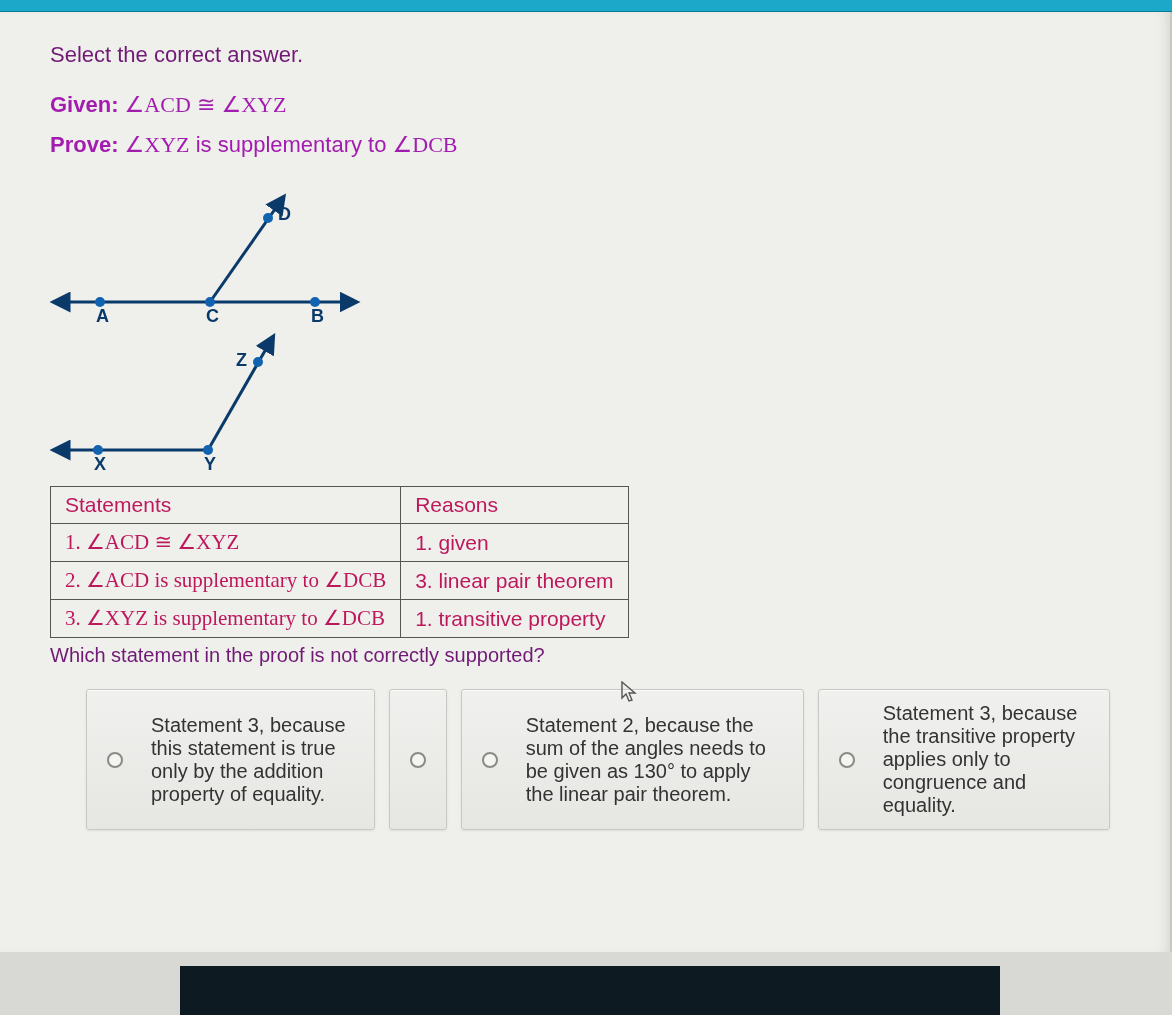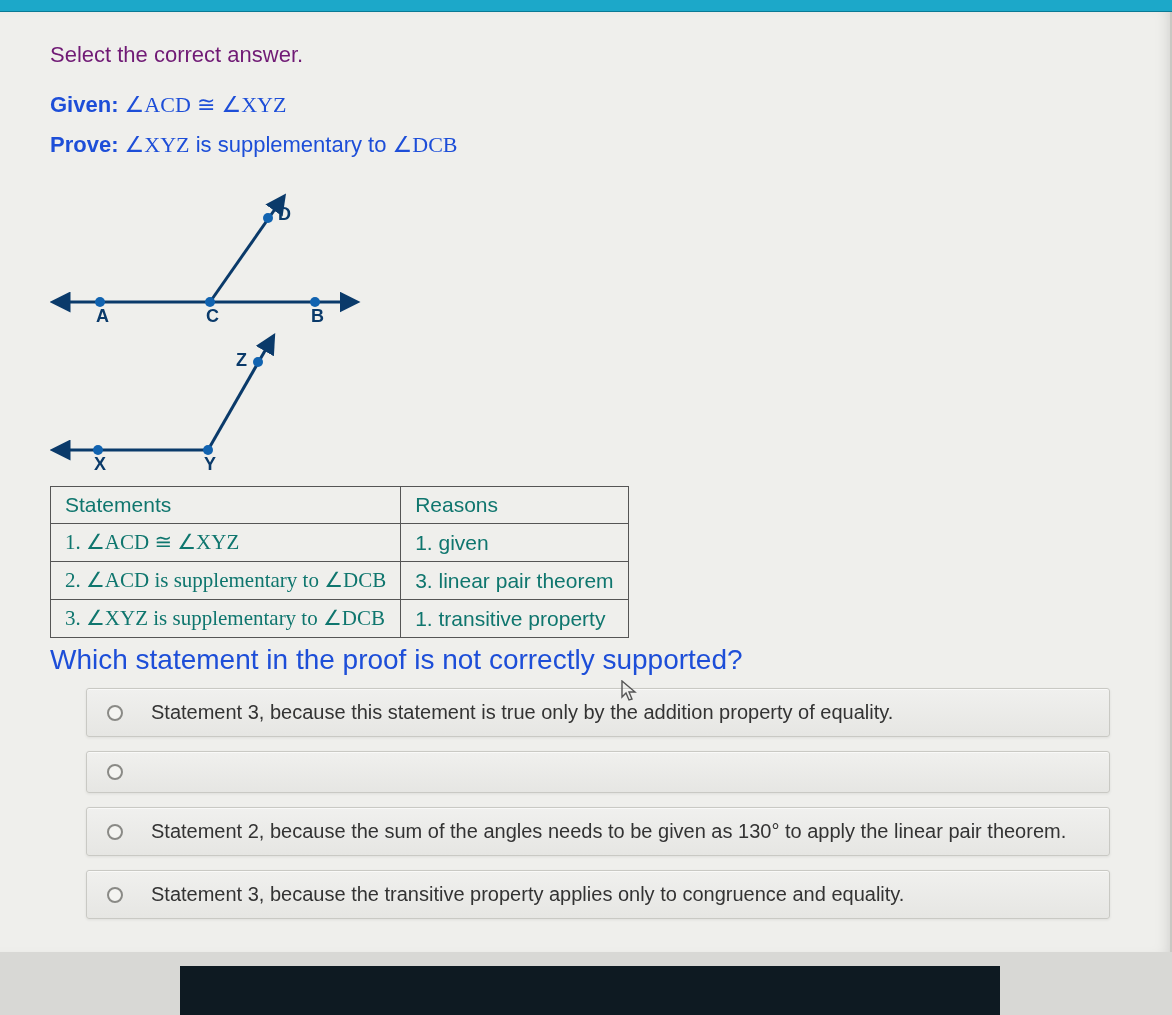--- a/index.html
+++ b/index.html
@@ -18,48 +18,48 @@
   }
   .page {
     background: #efefec;
     margin: 0;
     padding: 30px 50px 20px 50px;
     min-height: 940px;
     border-right: 2px solid #c8c8c3;
     box-shadow: inset -10px 0 18px -14px rgba(0,0,0,.25);
   }
   .instr { color:#701a75; font-size:22px; margin-bottom:24px; }
-  .line { color:#1d4ed8; font-size:22px; margin-bottom:14px; }
+  .line { color:#a21caf; font-size:22px; margin-bottom:14px; }
   .line b { font-weight:700; }
   .math { font-family: "Times New Roman", serif; }
   .diagram { margin: 10px 0 6px -10px; }
   .proof-table {
     border-collapse: collapse;
     margin-top: 4px;
   }
   .proof-table th, .proof-table td {
     border: 1px solid #555;
     padding: 6px 14px;
     font-size: 21px;
-    color:#0f766e;
+    color:#be185d;
     text-align: left;
     font-weight: normal;
     background:#efefec;
   }
   .proof-table th { font-weight: 400; }
-  .question { color:#1d4ed8; font-size:28px; margin-top:6px; margin-bottom:12px; }
+  .question { color:#701a75; font-size:20px; margin-top:6px; margin-bottom:22px; }
   .cursor {
     position: relative;
     left: 570px;
     top: -8px;
     font-size: 20px;
     color:#444;
     height:0;
   }
-  .options { display:flex; flex-direction:column; gap:14px; padding-left:36px; padding-right:10px; }
+  .options { display:flex; flex-direction:row; gap:14px; padding-left:36px; padding-right:10px; }
   .option {
     display:flex;
     align-items:center;
     gap:28px;
     background: linear-gradient(#f0f0ee,#e6e6e3);
     border:1px solid #c9c9c4;
     border-radius:3px;
     padding:12px 20px;
     font-size:20px;
     color:#333;

